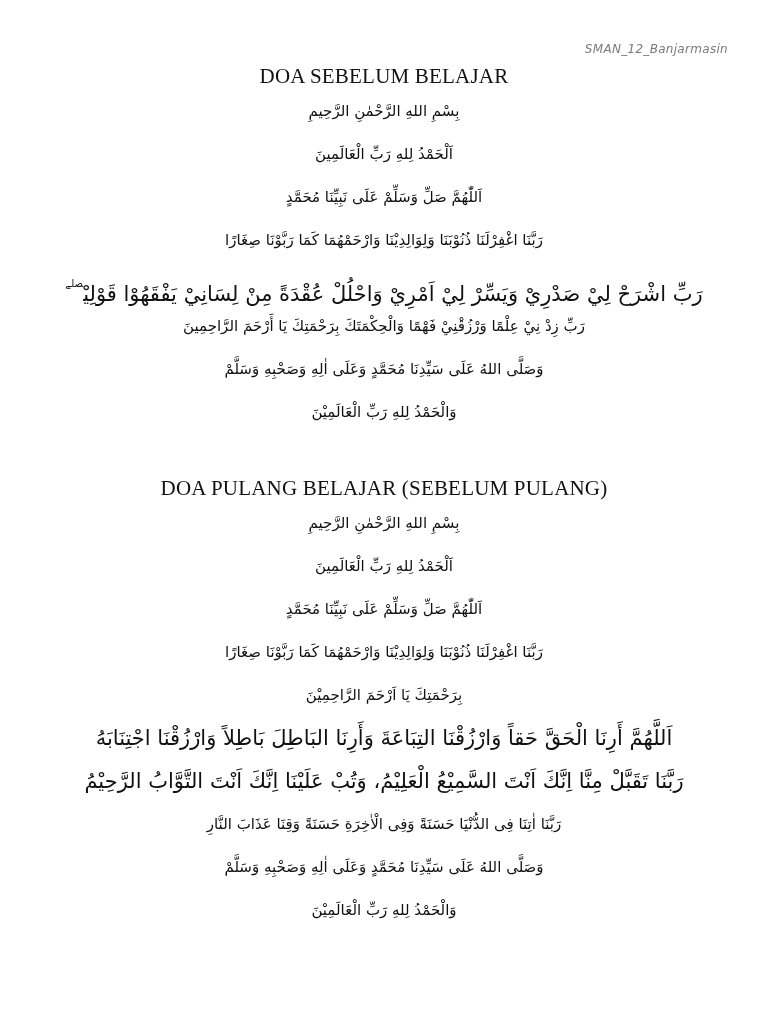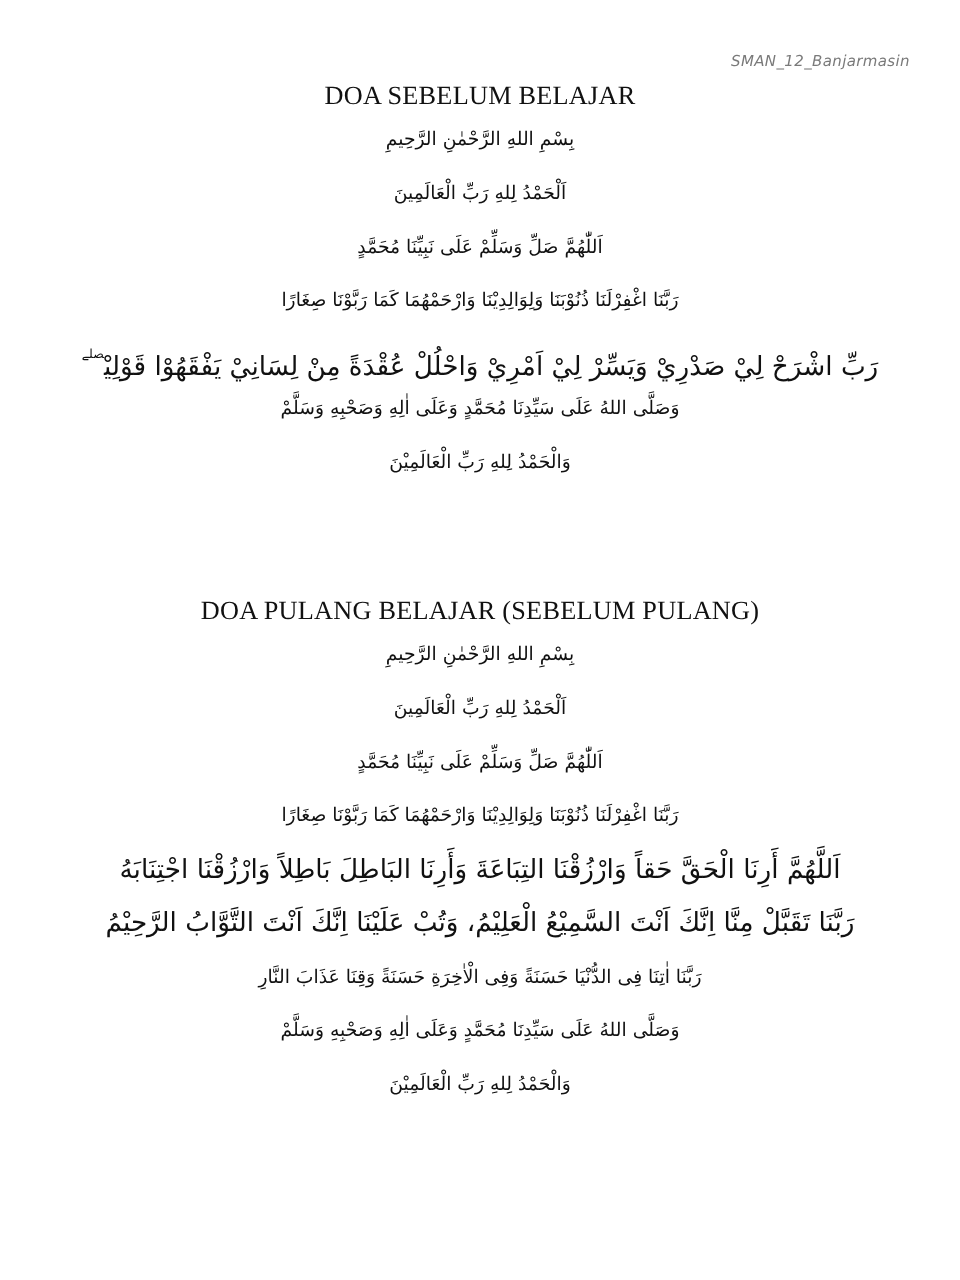--- a/index.html
+++ b/index.html
@@ -74,30 +74,32 @@
 
   <div class="watermark">SMAN_12_Banjarmasin</div>
 
   <div class="section section-1">
     <h1 class="title">DOA SEBELUM BELAJAR</h1>
     <p class="arabic">بِسْمِ اللهِ الرَّحْمٰنِ الرَّحِيمِ</p>
     <p class="arabic">اَلْحَمْدُ لِلهِ رَبِّ الْعَالَمِينَ</p>
     <p class="arabic">اَللّٰهُمَّ صَلِّ وَسَلِّمْ عَلَى نَبِيِّنَا مُحَمَّدٍ</p>
     <p class="arabic">رَبَّنَا اغْفِرْلَنَا ذُنُوْبَنَا وَلِوَالِدِيْنَا وَارْحَمْهُمَا كَمَا رَبَّوْنَا صِغَارًا</p>
     <p class="arabic wide"><span>رَبِّ اشْرَحْ لِيْ صَدْرِيْ وَيَسِّرْ لِيْ اَمْرِيْ وَاحْلُلْ عُقْدَةً مِنْ لِسَانِيْ يَفْقَهُوْا قَوْلِيْ</span><span class="waqf">صلے</span></p>
+    <p class="arabic">رَبِّ زِدْ نِيْ عِلْمًا وَرْزُقْنِيْ فَهْمًا وَالْحِكْمَتَكَ بِرَحْمَتِكَ يَا أَرْحَمَ الرَّاحِمِينَ</p>
     <p class="arabic">وَصَلَّى اللهُ عَلَى سَيِّدِنَا مُحَمَّدٍ وَعَلَى اٰلِهِ وَصَحْبِهِ وَسَلَّمْ</p>
     <p class="arabic">وَالْحَمْدُ لِلهِ رَبِّ الْعَالَمِيْنَ</p>
   </div>
 
   <div class="section section-2">
     <h1 class="title">DOA PULANG BELAJAR (SEBELUM PULANG)</h1>
     <p class="arabic">بِسْمِ اللهِ الرَّحْمٰنِ الرَّحِيمِ</p>
     <p class="arabic">اَلْحَمْدُ لِلهِ رَبِّ الْعَالَمِينَ</p>
     <p class="arabic">اَللّٰهُمَّ صَلِّ وَسَلِّمْ عَلَى نَبِيِّنَا مُحَمَّدٍ</p>
     <p class="arabic">رَبَّنَا اغْفِرْلَنَا ذُنُوْبَنَا وَلِوَالِدِيْنَا وَارْحَمْهُمَا كَمَا رَبَّوْنَا صِغَارًا</p>
+    <p class="arabic">بِرَحْمَتِكَ يَا اَرْحَمَ الرَّاحِمِيْنَ</p>
     <p class="arabic wide">اَللَّهُمَّ أَرِنَا الْحَقَّ حَقاً وَارْزُقْنَا التِبَاعَةَ وَأَرِنَا البَاطِلَ بَاطِلاً وَارْزُقْنَا اجْتِنَابَهُ</p>
     <p class="arabic wide">رَبَّنَا تَقَبَّلْ مِنَّا اِنَّكَ اَنْتَ السَّمِيْعُ الْعَلِيْمُ، وَتُبْ عَلَيْنَا اِنَّكَ اَنْتَ التَّوَّابُ الرَّحِيْمُ</p>
     <p class="arabic">رَبَّنَا اٰتِنَا فِى الدُّنْيَا حَسَنَةً وَفِى الْاٰخِرَةِ حَسَنَةً وَقِنَا عَذَابَ النَّارِ</p>
     <p class="arabic">وَصَلَّى اللهُ عَلَى سَيِّدِنَا مُحَمَّدٍ وَعَلَى اٰلِهِ وَصَحْبِهِ وَسَلَّمْ</p>
     <p class="arabic">وَالْحَمْدُ لِلهِ رَبِّ الْعَالَمِيْنَ</p>
   </div>
 
 </div>
 
 </body></html>

